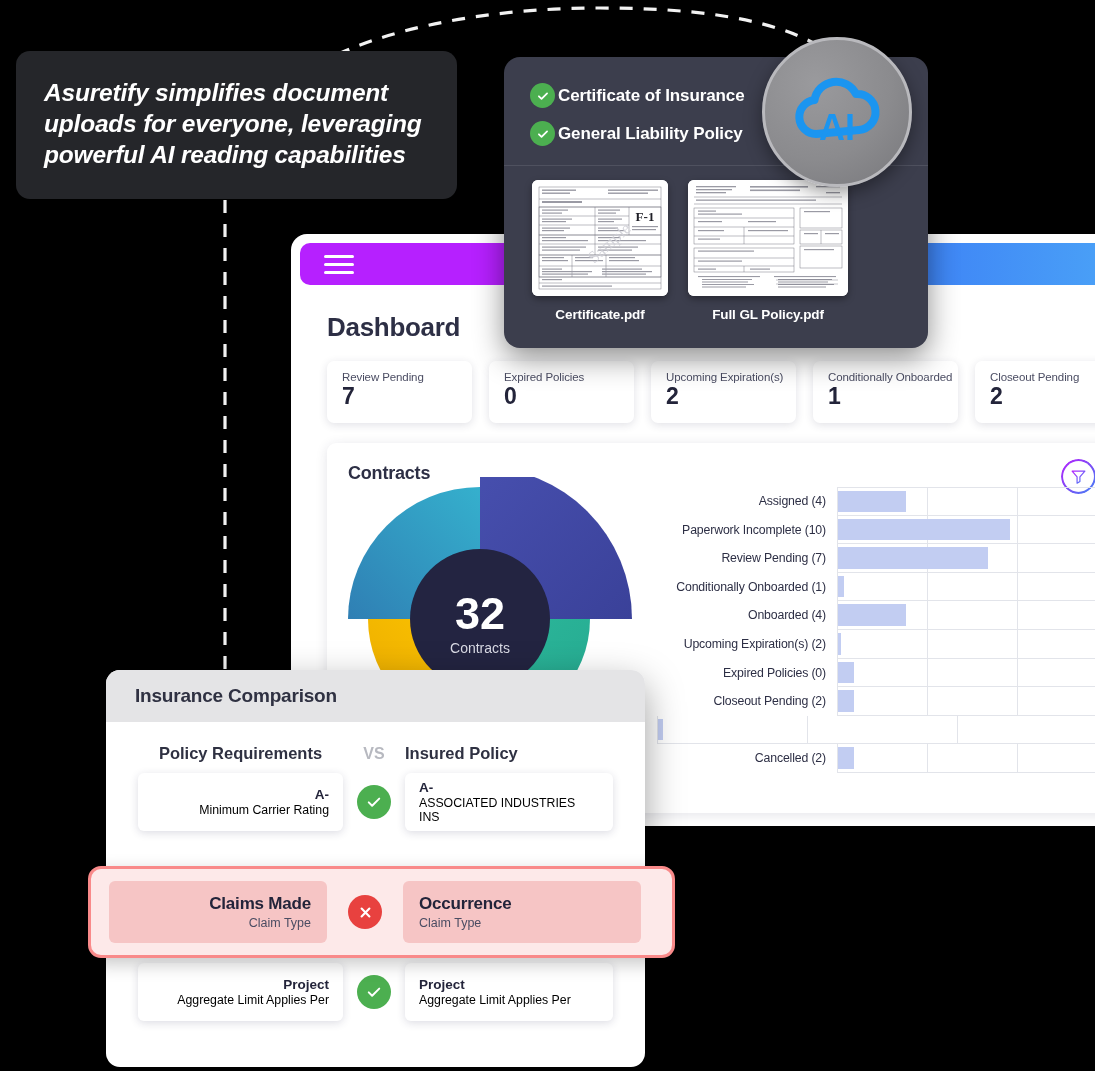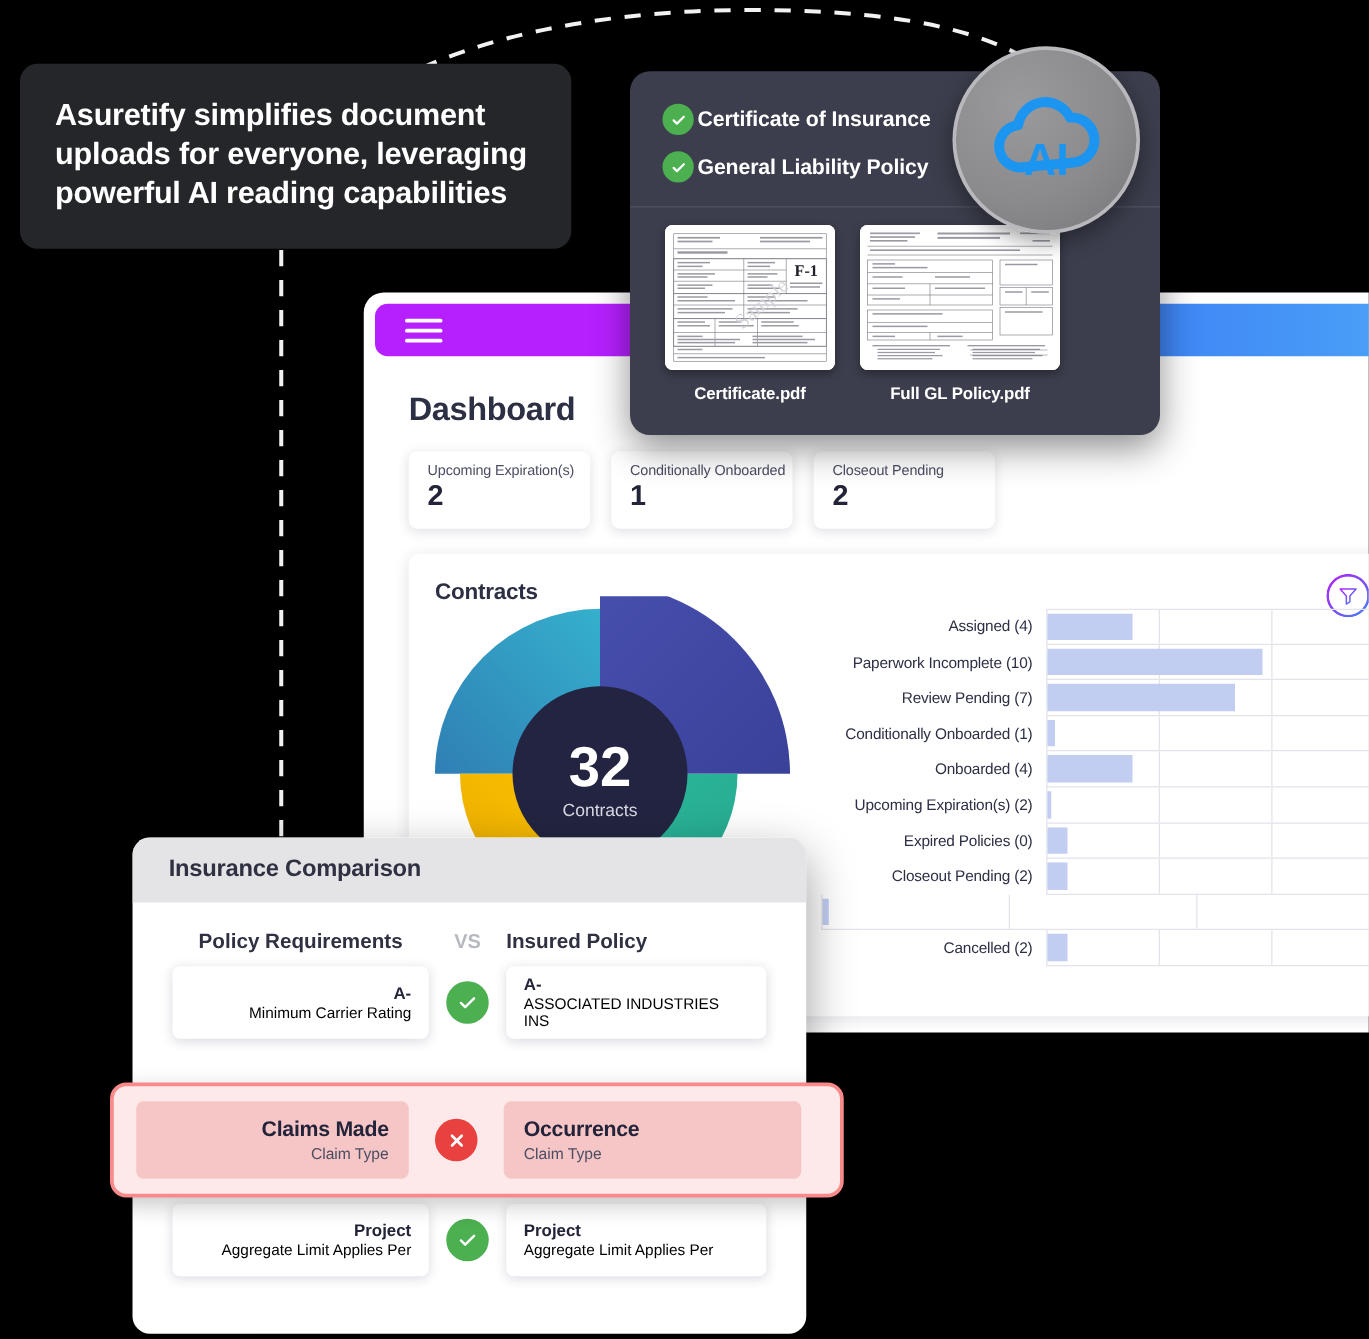--- a/index.html
+++ b/index.html
@@ -12,20 +12,21 @@
   #stage { position: relative; width: 1095px; height: 1071px; }
 
   
   .connector { position: absolute; left: 0; top: 0; width: 1095px; height: 1071px; pointer-events: none; }
 
   
   .callout {
     position: absolute; left: 16px; top: 51px; width: 441px; height: 148px;
     background: #25262a; border-radius: 14px;
     padding: 26px 28px 0 28px;
+    font-style: italic;
   }
   .callout-text {
     color: #ffffff; font-size: 24.5px; line-height: 31px; font-weight: 600;
     letter-spacing: -0.2px;
   }
 
   
   .doc-card {
     position: absolute; left: 504px; top: 57px; width: 424px; height: 291px;
     background: #3c3e4d; border-radius: 16px;
@@ -221,20 +222,28 @@
       <div class="hamburger">
         <span></span>
           <span></span>
           <span></span>
       </div>
     </div>
 
     <div class="dash-title">Dashboard</div>
 
     <div class="stats-row">
+      <div class="stat-card">
+        <div class="stat-label">Review Pending</div>
+        <div class="stat-value">7</div>
+      </div>
+      <div class="stat-card">
+        <div class="stat-label">Expired Policies</div>
+        <div class="stat-value">0</div>
+      </div>
       <div class="stat-card">
         <div class="stat-label">Upcoming Expiration(s)</div>
         <div class="stat-value">2</div>
       </div>
       <div class="stat-card">
         <div class="stat-label">Conditionally Onboarded</div>
         <div class="stat-value">1</div>
       </div>
       <div class="stat-card">
         <div class="stat-label">Closeout Pending</div>

